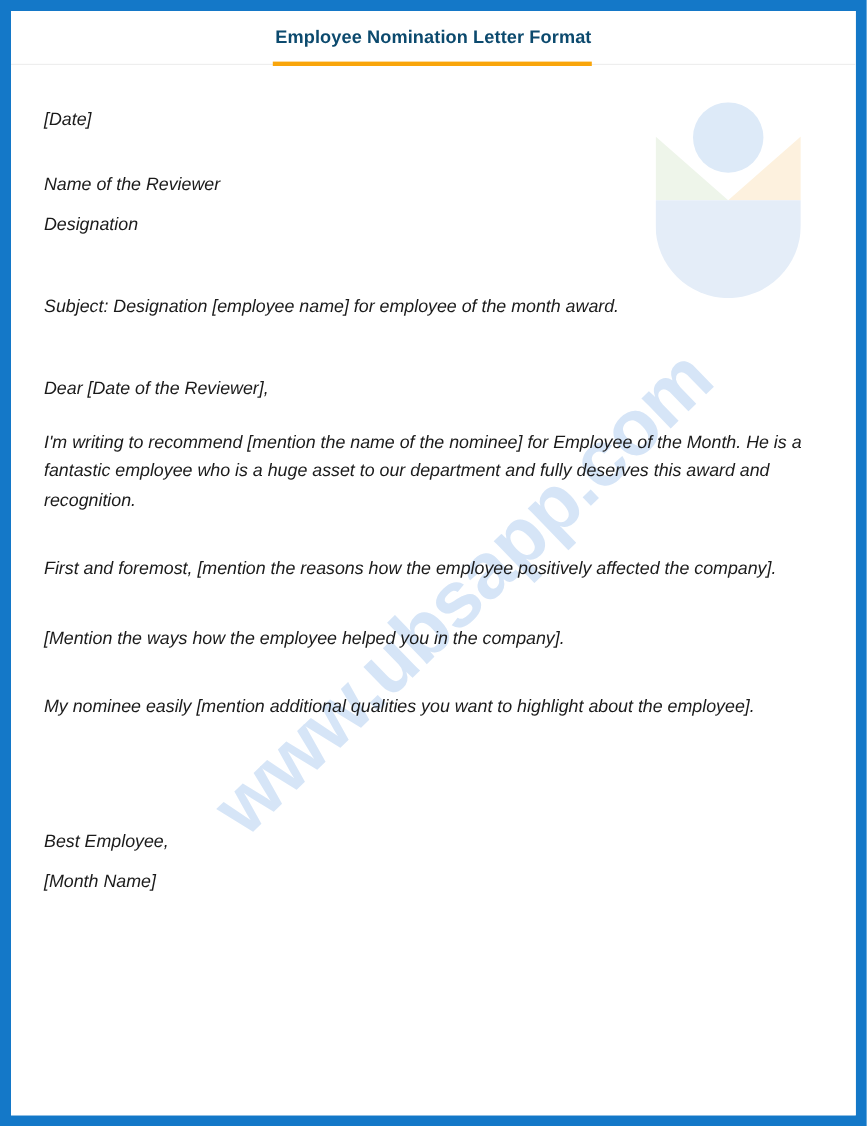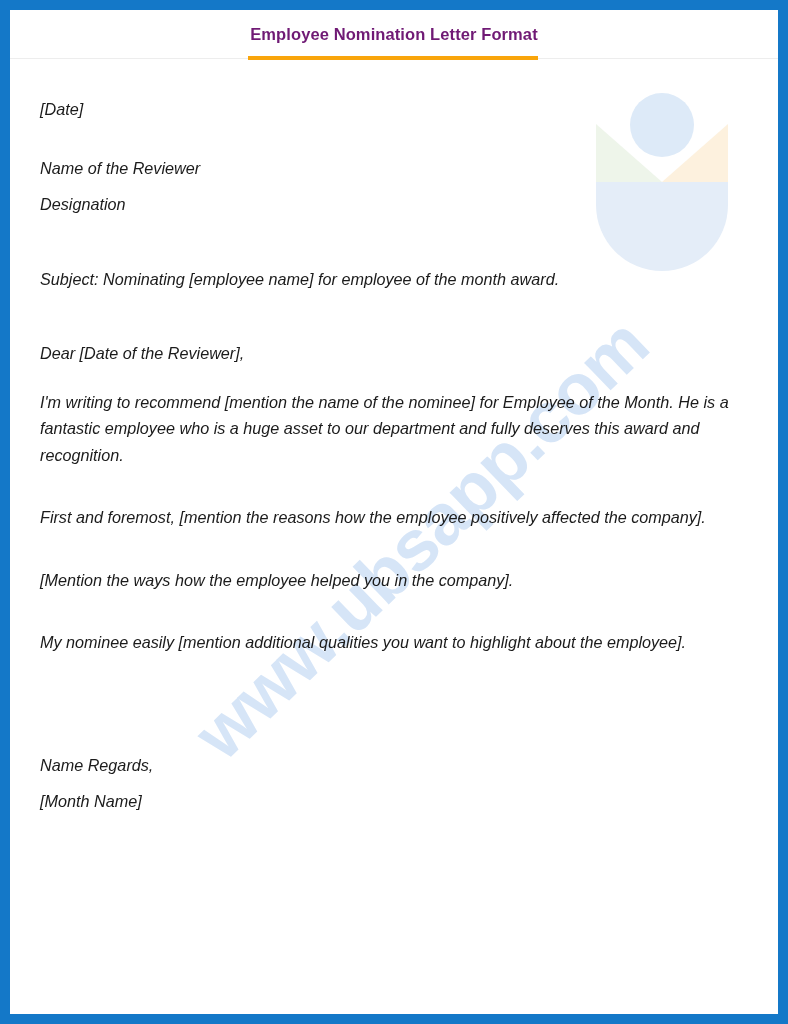--- a/index.html
+++ b/index.html
@@ -33,21 +33,21 @@
     left: 0;
     right: 0;
     height: 48px;
     display: flex;
     align-items: center;
     justify-content: center;
   }
   .header-title {
     font-size: 16.5px;
     font-weight: bold;
-    color: #701a75;
+    color: #0c4a6e;
     letter-spacing: 0.1px;
     text-align: center;
     white-space: nowrap;
   }
   .header-rule {
     position: absolute;
     left: 0;
     right: 0;
     top: 48px;
     height: 1px;
@@ -150,39 +150,39 @@
       <div class="gap-s"></div>
 
       <div class="gap-m"></div>
 
       <p class="para">Name of the Reviewer</p>
       <div class="gap-s"></div>
 
       <p class="para">Designation</p>
       <div class="gap-xl"></div>
 
-      <p class="para">Subject: Nominating [employee name] for employee of the month award.</p>
+      <p class="para">Subject: Designation [employee name] for employee of the month award.</p>
       <div class="gap-xl"></div>
 
       <p class="para">Dear [Date of the Reviewer],</p>
       <div class="gap-m"></div>
 
       <p class="para">I'm writing to recommend [mention the name of the nominee] for Employee of the Month. He is a fantastic employee who is a huge asset to our department and fully deserves this award and recognition.</p>
       <div class="gap-l"></div>
 
       <p class="para">First and foremost, [mention the reasons how the employee positively affected the company].</p>
       <div class="gap-l"></div>
 
       <p class="para">[Mention the ways how the employee helped you in the company].</p>
       <div class="gap-l"></div>
 
       <p class="para">My nominee easily [mention additional qualities you want to highlight about the employee].</p>
 
       <div class="gap-sign"></div>
 
-      <p class="para">Name Regards,</p>
+      <p class="para">Best Employee,</p>
       <div class="gap-s"></div>
 
       <p class="para">[Month Name]</p>
 
     </div>
   </div>
 </div>
 
 </body></html>

